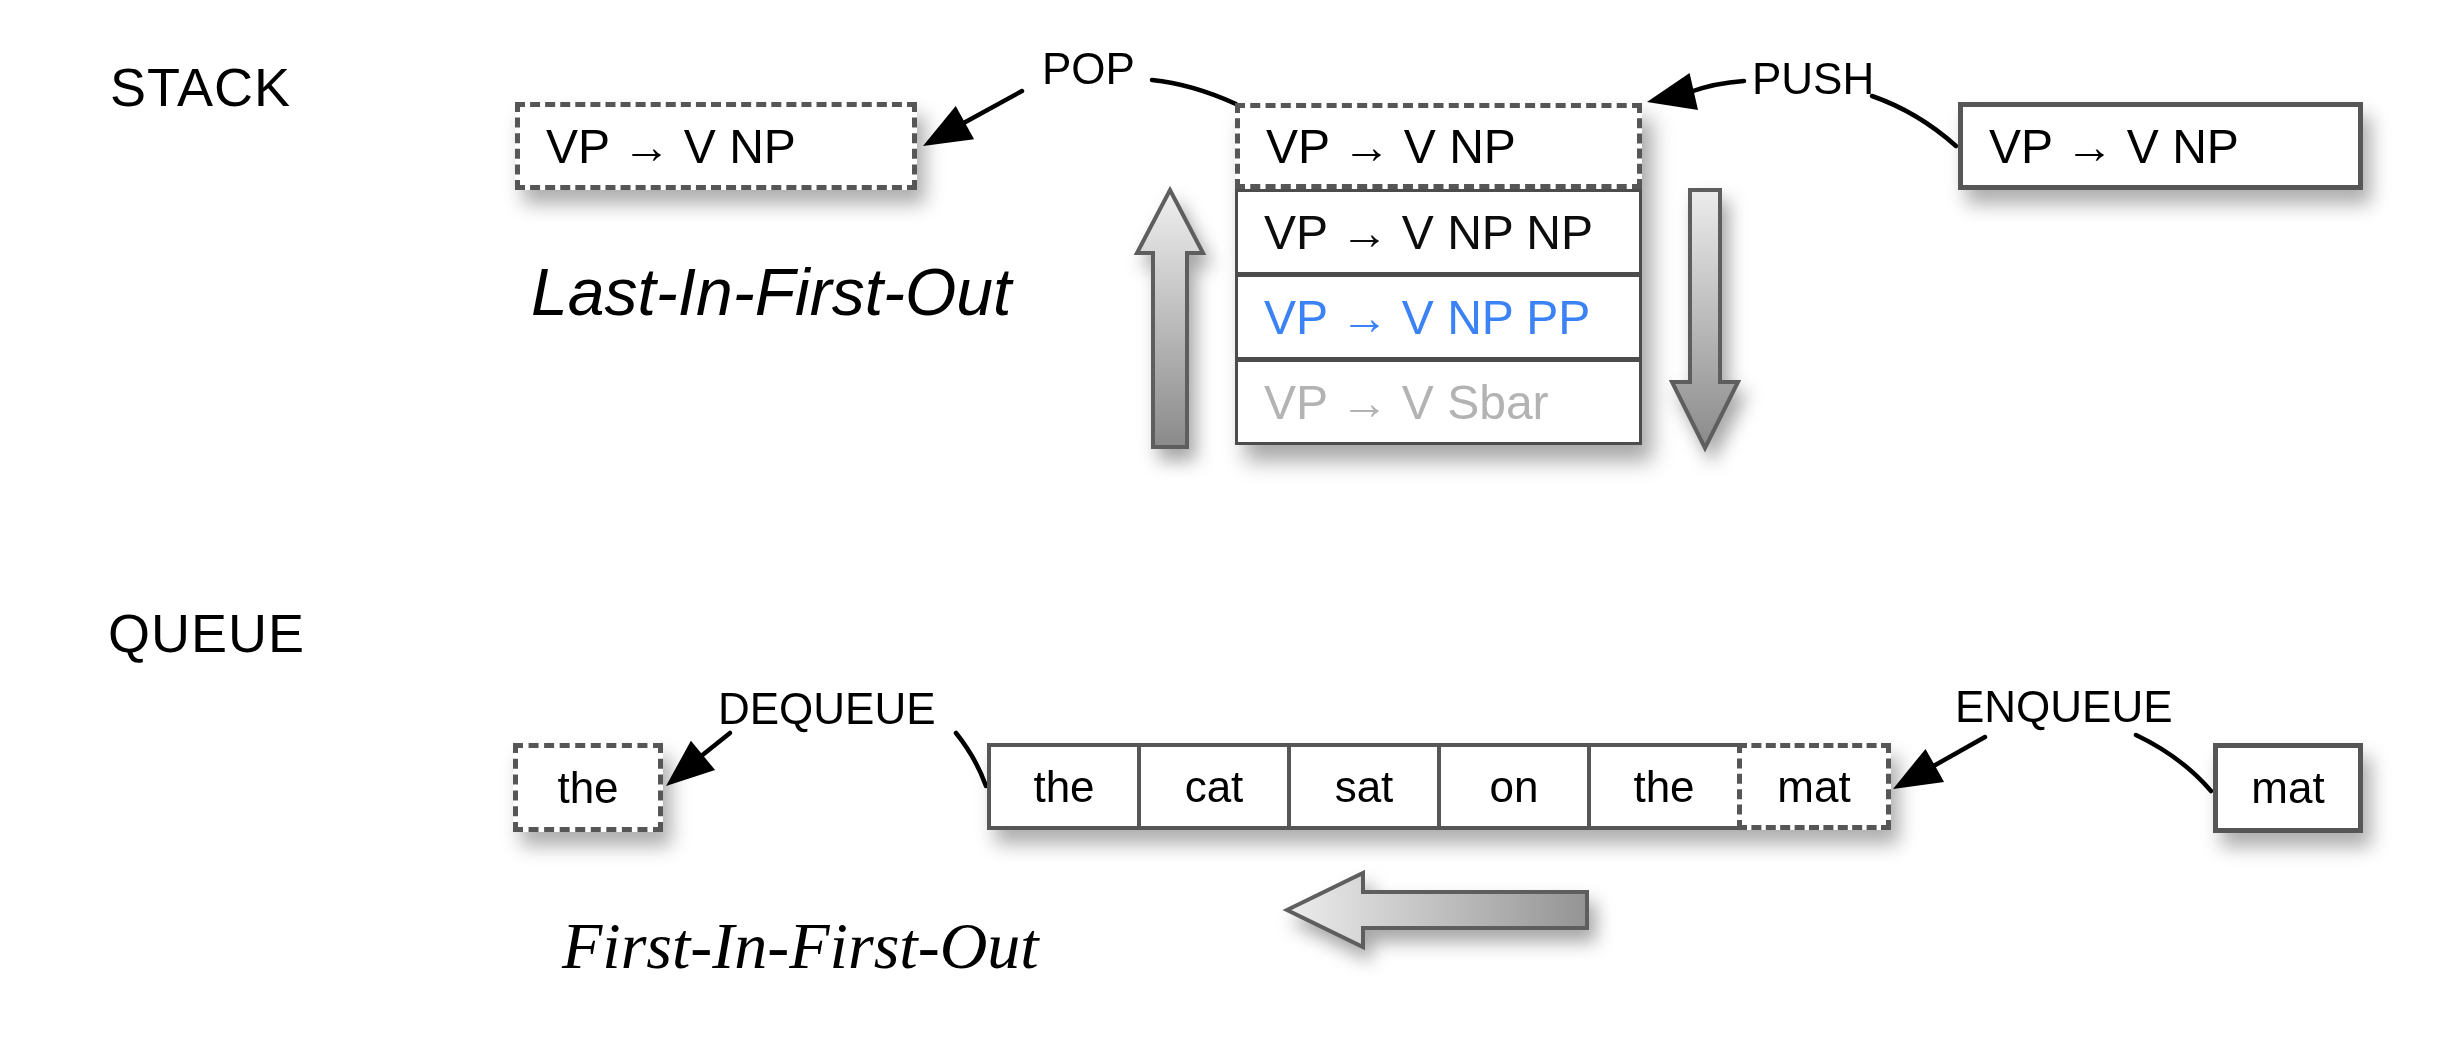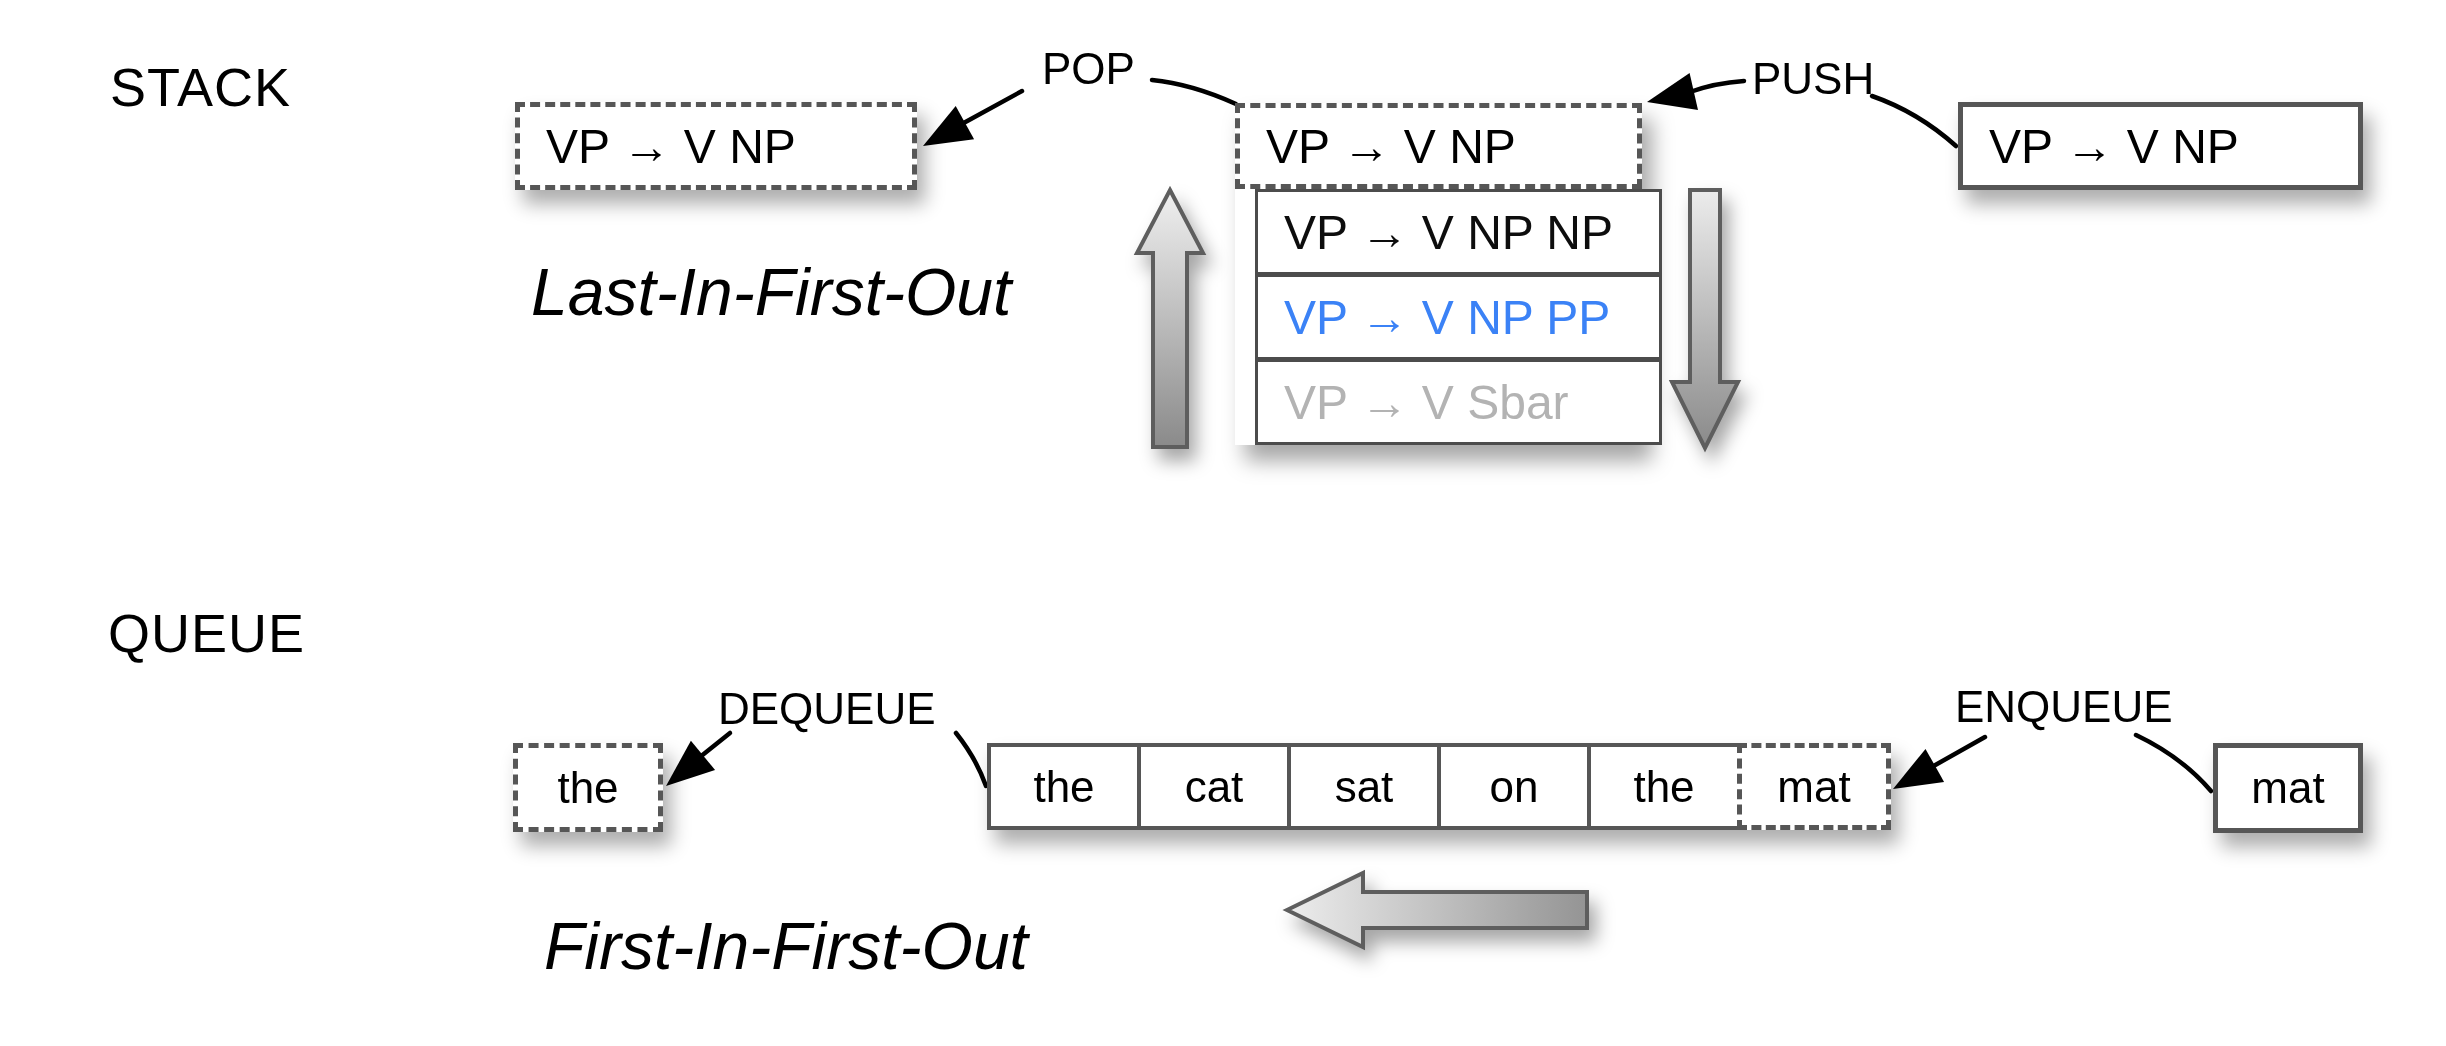--- a/index.html
+++ b/index.html
@@ -37,21 +37,21 @@
     background:#fff;
     box-shadow:10px 16px 20px rgba(0,0,0,0.35);
   }
   .stack-row{
     position:absolute;left:0;width:407px;height:86px;
     box-sizing:border-box;background:#fff;
     display:flex;align-items:center;
     font-size:48px;white-space:nowrap;
     padding-left:26px;
   }
-  .stack-row.solid{border:3px solid #4c4c4c;margin-left:20px;}
+  .stack-row.solid{border:3px solid #4c4c4c;}
   
   #queue-row{
     display:flex;
     box-shadow:8px 14px 18px rgba(0,0,0,0.32);
     background:#fff;
   }
   .queue-cell{
     box-sizing:border-box;
     width:154px;height:87px;
     border:4px solid #565656;
@@ -177,15 +177,15 @@
     </div>
     <div class="queue-cell dashed-cell">
       <span>mat</span>
     </div>
   </div>
 
   <div class="abs word-box solid-heavy shadowed" style="left:2213px;top:743px;width:150px;height:90px;">
     <span>mat</span>
   </div>
 
-  <div class="abs italic-label" style="left:544px;top:908px;">First-In-First-Out</div>
+  <div class="abs italic-label" style="left:562px;top:908px;font-family:Liberation Serif, serif;">First-In-First-Out</div>
 
 </div>
 
 </body></html>

